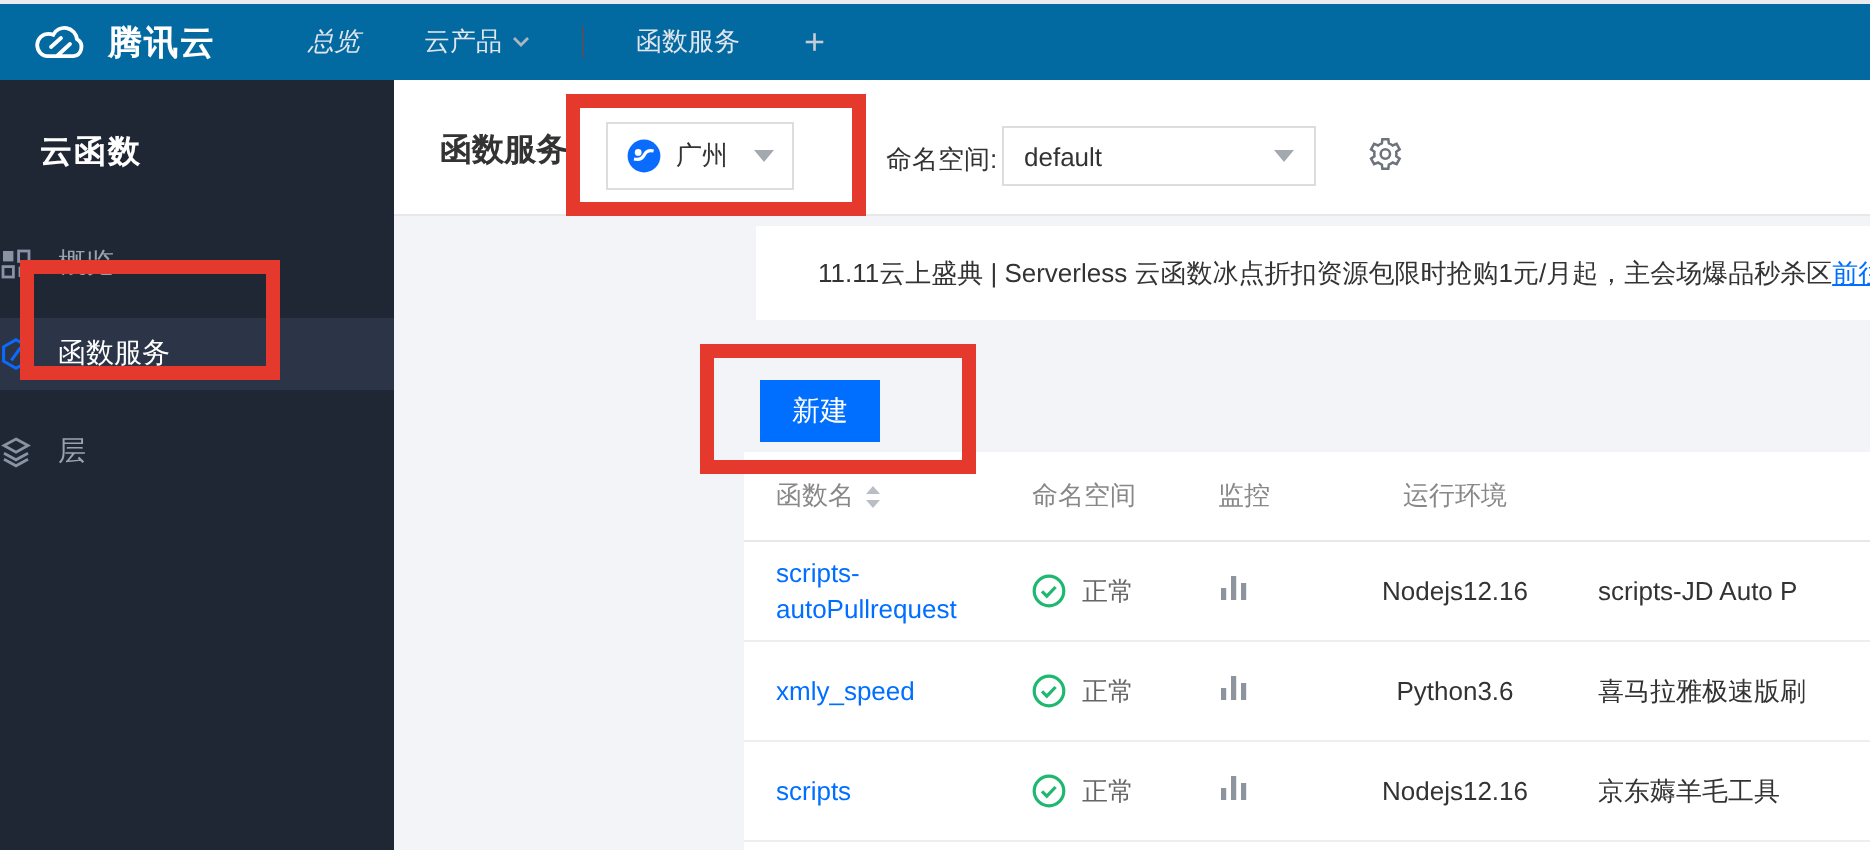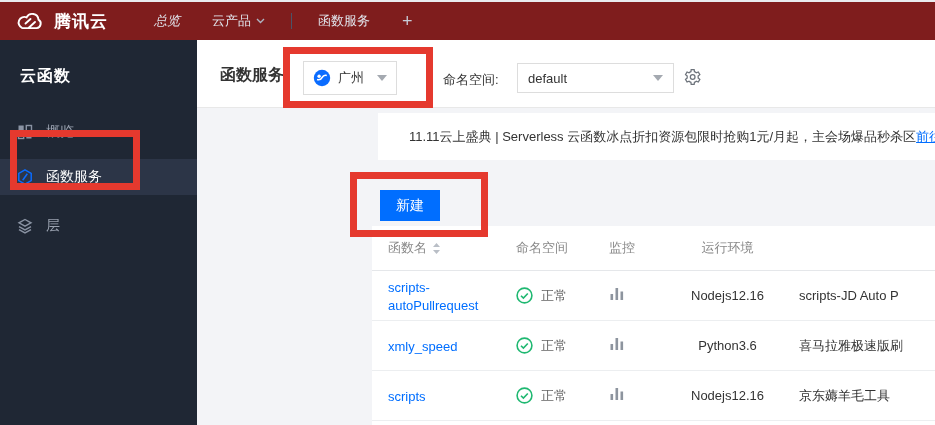--- a/index.html
+++ b/index.html
@@ -1,48 +1,48 @@
 <!DOCTYPE html>
 <html><head>
 <meta charset="utf-8">
 <style>
   * { margin:0; padding:0; box-sizing:border-box; }
   html,body { width:935px; height:425px; overflow:hidden; }
   body { font-family:"Liberation Sans","DejaVu Sans",sans-serif; position:relative; background:#f3f4f7; }
 
   
   .top-strip { position:absolute; left:0; top:0; width:935px; height:2px; background:#e9ebee; }
-  .navbar { position:absolute; left:0; top:2px; width:935px; height:38px; background:#7f1d1d;
+  .navbar { position:absolute; left:0; top:2px; width:935px; height:38px; background:#0369a1;
             display:flex; align-items:center; color:#e1e5ec; }
   .brand { display:flex; align-items:center; gap:9px; padding:0 18px 0 15px; cursor:pointer; }
   .brand-name { font-size:17px; font-weight:bold; color:#fff; letter-spacing:1px; }
   .nav-item { font-size:13px; padding:0 16px; height:38px; display:flex; align-items:center; gap:5px; cursor:pointer; }
   .nav-sep { width:1px; height:16px; background:#4a5468; margin:0 10px; }
   .nav-plus { font-size:18px; color:#c7cdd8; padding:0 16px; cursor:pointer; }
 
   
   .sidebar { position:absolute; left:0; top:40px; width:197px; height:385px; background:#1f2734; }
   .sidebar-title { color:#fff; font-size:16px; font-weight:bold; padding:26px 0 0 20px; letter-spacing:1px; }
-  .side-item { display:flex; align-items:center; gap:13px; height:38px; padding-left:17px;
+  .side-item { display:flex; align-items:center; gap:13px; height:38px; 
                color:#9aa2b0; font-size:14px; cursor:pointer; margin-top:8px; }
   .side-item.first { margin-top:26px; }
   .side-item.selected { background:#2c3547; color:#fff; height:36px; }
   .icon16 { width:16px; height:16px; flex:0 0 16px; }
 
   
   .main-header { position:absolute; left:197px; top:40px; width:738px; height:68px; background:#fff;
                  border-bottom:1px solid #e8e8e8; }
   .page-title { position:absolute; left:23px; top:25px; font-size:16px; font-weight:bold; color:#333; }
   .region-box { position:absolute; left:106px; top:21px; width:94px; height:34px; border:1px solid #ddd;
                 background:#fff; display:flex; align-items:center; padding:0 9px; gap:7px; cursor:pointer; }
   .region-label { font-size:13px; color:#333; flex:1; }
   .caret-down { width:0; height:0; border-left:5px solid transparent; border-right:5px solid transparent;
                 border-top:6px solid #a4a9b0; }
   .ns-label { position:absolute; left:246px; top:31px; font-size:13px; color:#333; }
-  .ns-select { position:absolute; left:320px; top:23px; width:157px; height:30px; border:1px solid #ddd;
+  .ns-select { position:absolute; left:304px; top:23px; width:157px; height:30px; border:1px solid #ddd;
                background:#fff; display:flex; align-items:center; padding:0 10px; cursor:pointer; }
   .ns-value { font-size:13px; color:#333; flex:1; }
   .gear-wrap { position:absolute; left:486px; top:28px; width:18px; height:18px; cursor:pointer; }
 
   
   .content { position:absolute; left:197px; top:108px; width:738px; height:317px; background:#f3f4f7; }
 
   .banner { position:absolute; left:181px; top:5px; width:557px; height:47px; background:#fff;
             display:flex; align-items:center; padding-left:20px; }
   .banner-text { font-size:13px; color:#333; margin-left:11px; white-space:nowrap; }

